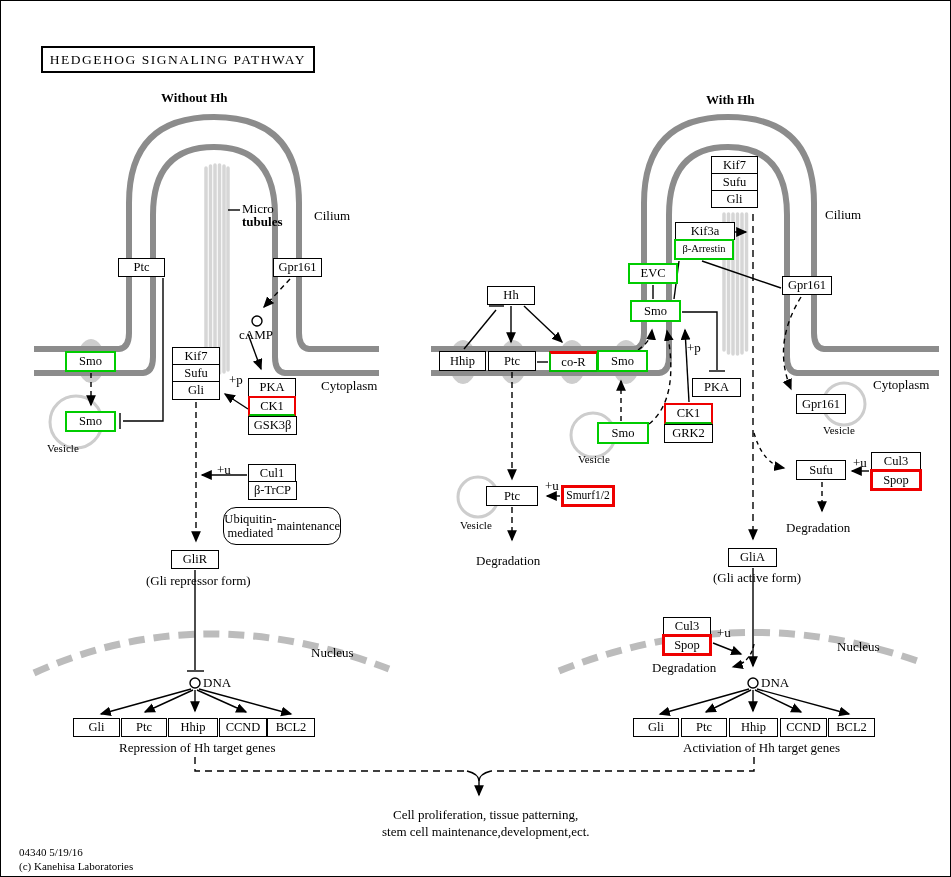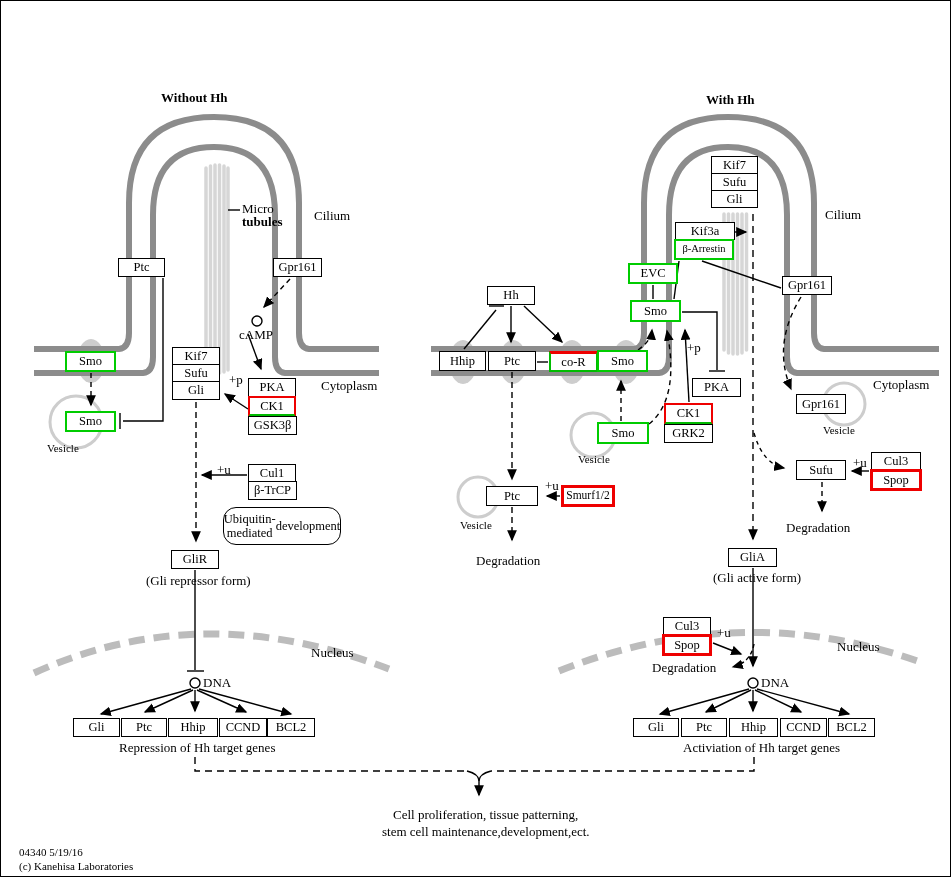--- a/index.html
+++ b/index.html
@@ -130,20 +130,21 @@
     <path d="M753,756 V770 H490" stroke-dasharray="7 5"></path>
   </g>
 
   <g stroke="#000" stroke-width="1.4" fill="none">
     <path d="M466,770 Q478,773 478,780"></path>
     <path d="M490,770 Q478,773 478,780"></path>
     <path d="M478,780 V794" marker-end="url(#a)"></path>
   </g>
 </svg>
 
+<div id="title-box">HEDGEHOG SIGNALING PATHWAY</div>
 
 <div class="lbl b" style="left:160px;top:90px;">Without Hh</div>
 <div class="lbl b" style="left:705px;top:92px;">With Hh</div>
 
 <div class="lbl" style="left:241px;top:201px;">Micro</div>
 <div class="lbl" style="left:241px;top:214px;font-weight:bold;">tubules</div>
 <div class="lbl" style="left:313px;top:208px;">Cilium</div>
 <div class="lbl" style="left:238px;top:327px;">cAMP</div>
 <div class="lbl" style="left:320px;top:378px;">Cytoplasm</div>
 <div class="lbl sm" style="left:46px;top:441px;">Vesicle</div>
@@ -171,21 +172,21 @@
 <div class="lbl" style="left:712px;top:570px;">(Gli active form)</div>
 <div class="lbl" style="left:682px;top:740px;">Activiation of Hh target genes</div>
 
 <div class="lbl" style="left:392px;top:807px;">Cell proliferation, tissue patterning,</div>
 <div class="lbl" style="left:381px;top:824px;">stem cell maintenance,development,ect.</div>
 <div class="lbl sm" style="left:18px;top:845px;">04340 5/19/16</div>
 <div class="lbl sm" style="left:18px;top:859px;">(c) Kanehisa Laboratories</div>
 
 <div id="ubiq">
   <span>Ubiquitin-mediated</span>
-  <span>development</span>
+  <span>maintenance</span>
 </div>
 
 <div class="box" style="left:117px;top:257px;width:47px;height:19px;">Ptc</div>
 <div class="box" style="left:272px;top:257px;width:49px;height:19px;">Gpr161</div>
 <div class="box g" style="left:64px;top:350px;width:51px;height:21px;">Smo</div>
 <div class="box g" style="left:64px;top:410px;width:51px;height:21px;">Smo</div>
 <div class="box" style="left:171px;top:346px;width:48px;height:18px;">Kif7</div>
 <div class="box" style="left:171px;top:363px;width:48px;height:18px;">Sufu</div>
 <div class="box" style="left:171px;top:380px;width:48px;height:19px;">Gli</div>
 <div class="box" style="left:247px;top:377px;width:48px;height:19px;">PKA</div>

